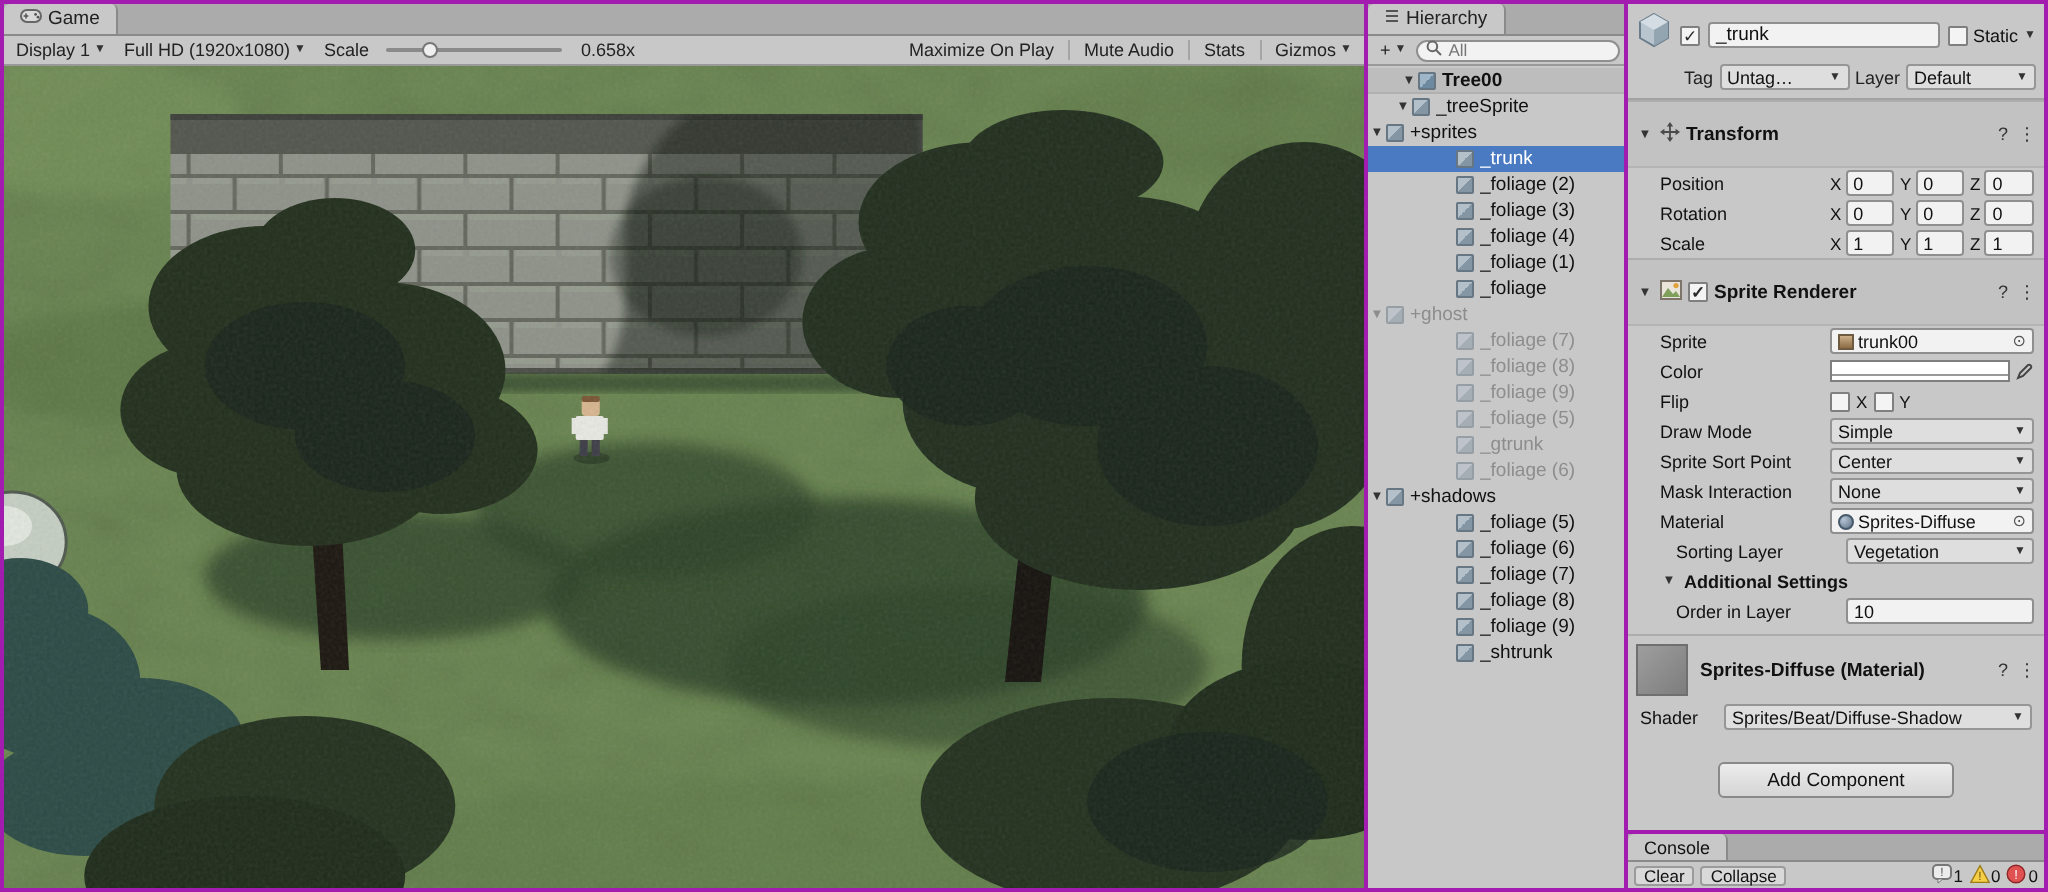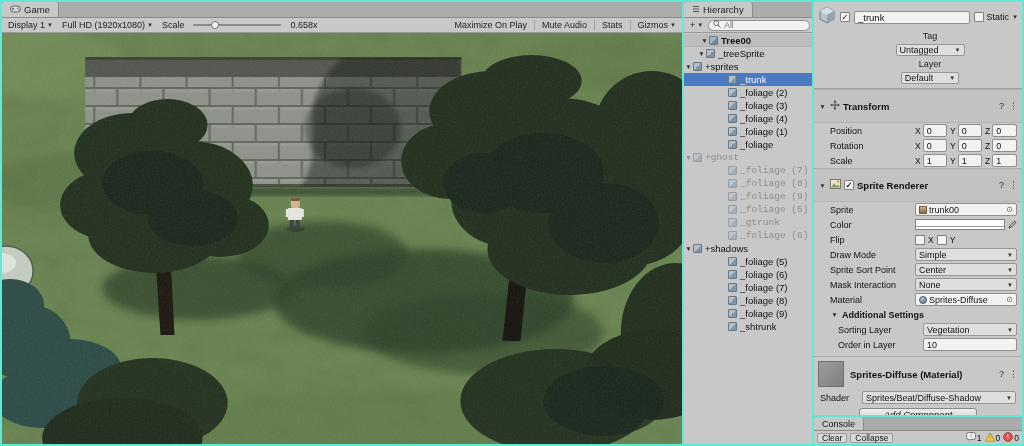--- a/index.html
+++ b/index.html
@@ -1,18 +1,18 @@
 <!DOCTYPE html>
 <html><head>
 <meta charset="utf-8">
 <style>
   * { box-sizing: border-box; margin: 0; padding: 0; }
   html,body { width:1024px; height:446px; overflow:hidden; }
   body { background:#3f3f3f; font-family:"Liberation Sans", sans-serif; color:#111; }
-  .editor { display:flex; gap:2px; padding:2px; width:1024px; height:446px; background:#5eead4; }
+  .editor { display:flex; gap:2px; padding:2px; width:1024px; height:446px; background:#a21caf; }
   .panel { background:#c8c8c8; display:flex; flex-direction:column; min-width:0; overflow:hidden; }
   .game-panel { width:680px; }
   .hier-panel { width:128px; }
   .insp-col { width:208px; display:flex; flex-direction:column; gap:2px; min-width:0; }
   .insp-panel { flex:1; min-height:0; }
   .console-panel { height:27px; }
 
   
   .tabbar { height:16px; background:#ababab; border-bottom:1px solid #8a8a8a; display:flex; align-items:flex-end; flex:none; }
   .tab { height:15px; display:flex; align-items:center; gap:3px; padding:0 8px; font-size:9.5px; background:#9d9d9d; border-right:1px solid #8a8a8a; border-radius:3px 3px 0 0; color:#222; white-space:nowrap; }
@@ -38,28 +38,28 @@
   .hrow { display:flex; align-items:center; height:13px; font-size:9.5px; white-space:nowrap; }
   .d0 { padding-left:16px; } .d1 { padding-left:13px; } .d2 { } .d3 { padding-left:35px; }
   .fold { width:9px; font-size:6.5px; color:#333; text-align:center; flex:none; }
   .fspace { width:9px; flex:none; }
   .hicon { width:9px; height:9px; flex:none; margin-right:3px; background:linear-gradient(135deg,#b3c0c9 0 50%,#8496a3 50% 100%); border:1px solid #66commande7683; border:1px solid #667683; border-radius:1px; }
   .hlabel { overflow:hidden; text-overflow:ellipsis; }
   .scene { background:#bdbdbd; font-weight:bold; border-bottom:1px solid #b0b0b0; }
   .scene .hicon { background:linear-gradient(135deg,#9fb6c8 0 50%,#6d8aa0 50% 100%); }
   .sel { background:#4a7ac2; }
   .sel .hlabel { color:#fff; }
-  .ghost .hlabel { color:#8d8d8d;font-family:Liberation Mono, monospace; }
+  .ghost .hlabel { color:#8d8d8d; }
   .ghost .hicon { opacity:.5; }
   .ghost .fold { color:#8d8d8d; }
 
   
   .insp-header { padding:4px 4px 4px; border-bottom:1px solid #a2a2a2; display:flex; flex-direction:column; gap:3px; }
   .ih-row1 { display:flex; align-items:center; gap:4px; }
-  .ih-row2 { display:flex; align-items:center; gap:3px; font-size:9px; padding-left:24px;flex-direction:column; }
+  .ih-row2 { display:flex; align-items:center; gap:3px; font-size:9px; padding-left:24px; }
   .cb { width:10px; height:10px; flex:none; background:#f4f4f4; border:1px solid #7f7f7f; border-radius:1px; font-size:8.5px; line-height:9px; text-align:center; color:#2b2b2b; }
   .cb.checked::after { content:"\2713"; }
   .name-field { flex:1; height:13px; background:#f2f2f2; border:1px solid #8f8f8f; border-radius:2px; font-size:9.5px; padding:0 3px; display:flex; align-items:center; min-width:0; }
   .static { display:flex; align-items:center; gap:3px; font-size:9px; flex:none; }
   .mini-label { color:#222; flex:none; }
   .dd { height:13px; background:#dedede; border:1px solid #969696; border-radius:2px; font-size:9px; padding:0 3px; display:flex; align-items:center; gap:16px; min-width:0; flex:1; }
   .dd .dd-text { flex:1; overflow:hidden; white-space:nowrap; text-overflow:ellipsis; }
   .field { height:13px; background:#f2f2f2; border:1px solid #8f8f8f; border-radius:2px; font-size:9px; padding:0 3px; display:flex; align-items:center; gap:2px; min-width:0; flex:1; }
   .comp { border-top:1px solid #adadad; }
   .comp-header { height:16px; display:flex; align-items:center; gap:3px; padding:16px 4px; background:#c2c2c2; border-bottom:1px solid #b4b4b4; font-size:9.5px; font-weight:bold; }
@@ -70,21 +70,21 @@
   .pval { flex:1; display:flex; align-items:center; gap:3px; min-width:0; }
   .axis { display:flex; align-items:center; gap:2px; flex:1; min-width:0; }
   .axis-l { font-size:8.5px; flex:none; }
   .picker { margin-left:auto; font-size:8px; color:#555; flex:none; }
   .sprite-thumb { width:8px; height:8px; flex:none; background:linear-gradient(#cdb089,#8a6b46); border:1px solid #6e5a3e; }
   .sphere { width:8px; height:8px; flex:none; border-radius:50%; background:radial-gradient(circle at 30% 30%, #b7c6d6, #5d7085); border:1px solid #47586b; }
   .color-swatch { flex:1; height:11px; background:#fff; border:1px solid #7f7f7f; position:relative; }
   .color-swatch::after { content:""; position:absolute; left:0; right:0; bottom:0; height:2px; background:#fff; border-top:1px solid #999; }
   .eyedrop-btn { flex:none; display:flex; align-items:center; }
   .bold { font-weight:bold; }
-  .add-btn { margin:0 auto 0; width:118px; height:18px; background:linear-gradient(#ececec,#d5d5d5); border:1px solid #898989; border-radius:3px; font-size:9.5px; display:flex; align-items:center; justify-content:center;font-style:italic; }
+  .add-btn { margin:12px auto 0; width:118px; height:18px; background:linear-gradient(#ececec,#d5d5d5); border:1px solid #898989; border-radius:3px; font-size:9.5px; display:flex; align-items:center; justify-content:center; }
   .mat-block { border-top:1px solid #adadad; padding:4px 4px; display:flex; flex-direction:column; gap:4px; margin-top:4px; }
   .mat-head { display:flex; align-items:center; gap:6px; font-size:9.5px; font-weight:bold; }
   .mat-preview { width:26px; height:26px; flex:none; background:linear-gradient(135deg,#9e9e9e,#7d7d7d); border:1px solid #6f6f6f; }
   .mat-shader-row { display:flex; align-items:center; gap:4px; font-size:9px; padding:0 2px; }
   .mat-shader-row .plabel { width:38px; }
 
   
   .console-tabbar { height:14px; background:#ababab; border-bottom:1px solid #8a8a8a; display:flex; align-items:flex-start; flex:none; }
   .console-tab { height:13px; display:flex; align-items:center; padding:0 8px; font-size:9px; background:#c8c8c8; border-right:1px solid #8a8a8a; border-radius:3px 3px 0 0; }
   .console-toolbar { height:12px; display:flex; align-items:center; font-size:8.5px; background:#c8c8c8; padding:0 3px; gap:3px; flex:1; }
@@ -611,32 +611,32 @@
         <div class="prow">
           <span class="plabel">Material</span>
           <div class="pval">
               <div class="field">
                 <span class="sphere"></span>
                 <span>Sprites-Diffuse</span>
                 <span class="picker">⊙</span>
               </div>
             </div>
         </div>
-        <div class="prow">
-          <span class="fold">▼</span>
-          <span class="bold">Additional Settings</span>
-        </div>
         <div class="prow sub">
           <span class="plabel">Sorting Layer</span>
           <div class="pval">
               <div class="dd">
                 <span class="dd-text">Vegetation</span>
                 <span class="caret">▼</span>
               </div>
             </div>
+        </div>
+        <div class="prow">
+          <span class="fold">▼</span>
+          <span class="bold">Additional Settings</span>
         </div>
         <div class="prow sub">
           <span class="plabel">Order in Layer</span>
           <div class="pval">
               <div class="field">
                 <span>10</span>
               </div>
             </div>
         </div>
       </div>

